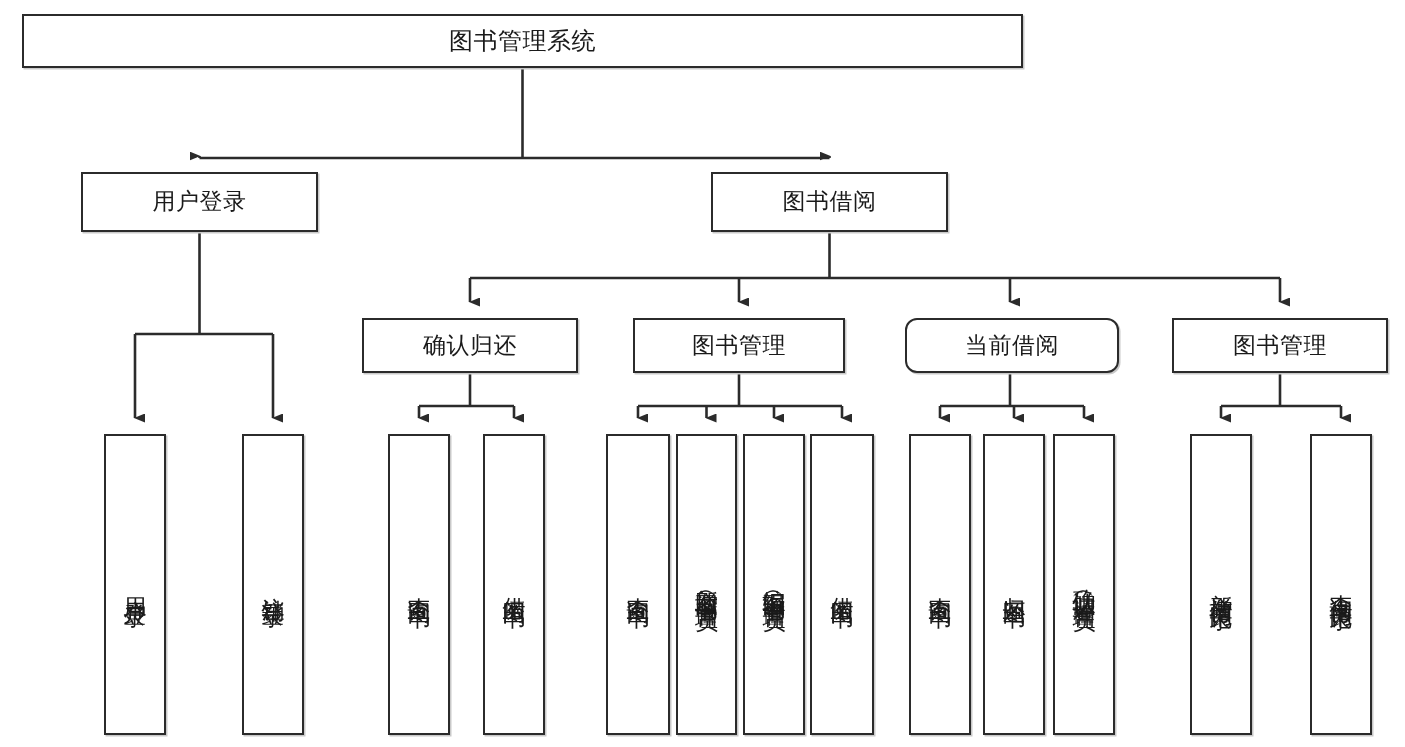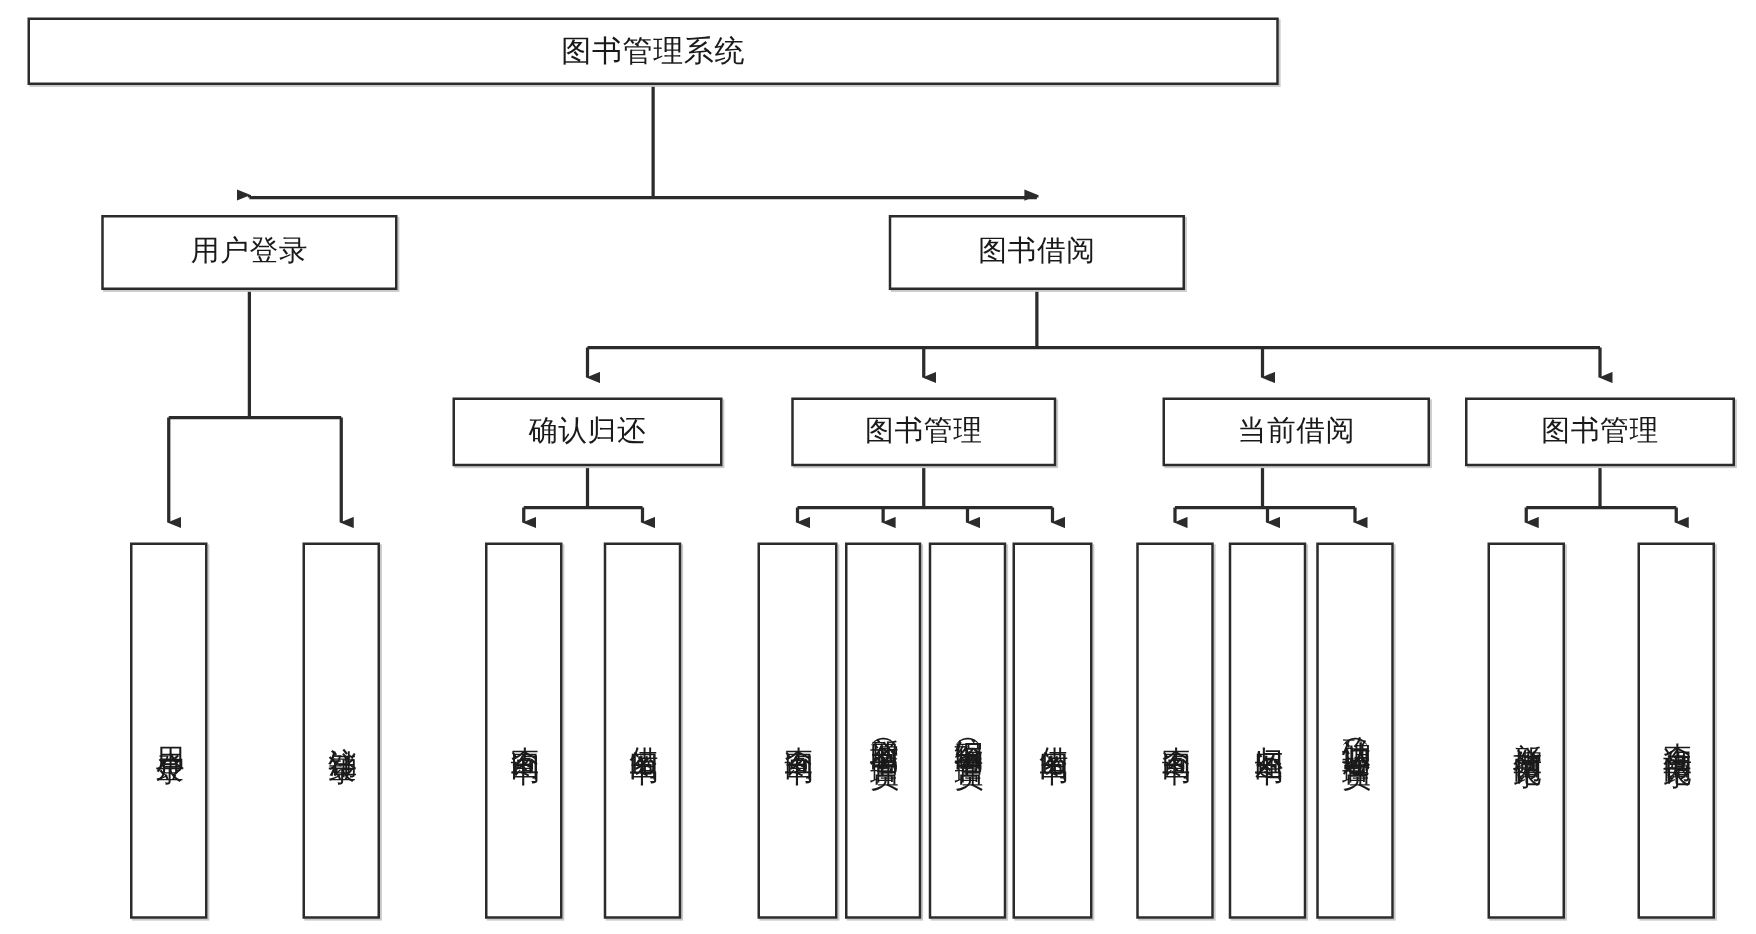--- a/index.html
+++ b/index.html
@@ -134,21 +134,21 @@
       </div>
       <div class="node horiz" style="left: 711px; top: 172px; width: 237px; height: 60px;">
         <span class="node-label">图书借阅</span>
       </div>
       <div class="node horiz" style="left: 362px; top: 318px; width: 216px; height: 55px;">
         <span class="node-label">确认归还</span>
       </div>
       <div class="node horiz" style="left: 633px; top: 318px; width: 212px; height: 55px;">
         <span class="node-label">图书管理</span>
       </div>
-      <div class="node horiz" style="left: 930px; top: 318px; width: 214px; height: 55px;">
+      <div class="node horiz" style="left: 905px; top: 318px; width: 214px; height: 55px; border-radius: 12px;">
         <span class="node-label">当前借阅</span>
       </div>
       <div class="node horiz" style="left: 1172px; top: 318px; width: 216px; height: 55px;">
         <span class="node-label">图书管理</span>
       </div>
       <div class="node vert" style="left: 104px; top: 434px; width: 62px; height: 301px;">
         <span class="node-label">用户登录</span>
       </div>
       <div class="node vert" style="left: 242px; top: 434px; width: 62px; height: 301px;">
         <span class="node-label">注销登录</span>

